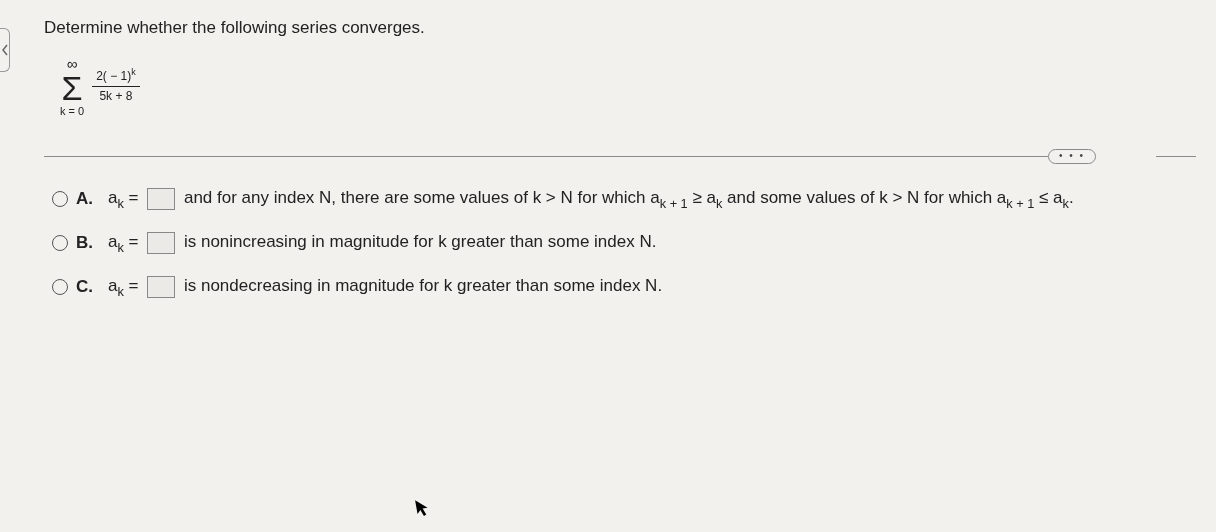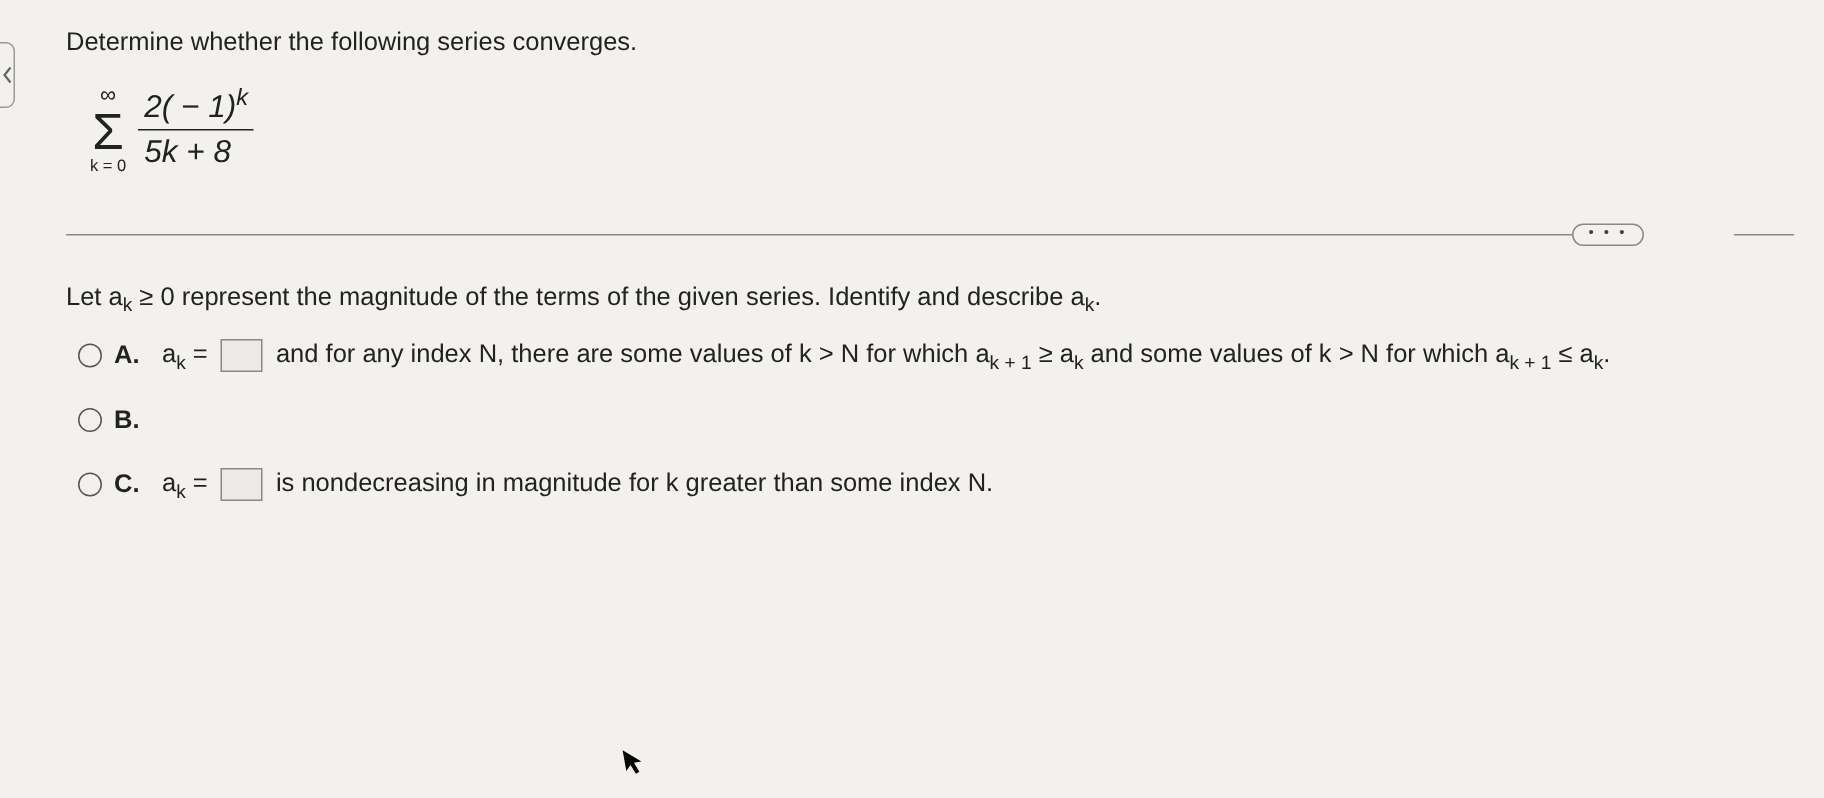--- a/index.html
+++ b/index.html
@@ -32,23 +32,23 @@
     align-items: center;
     margin-right: 8px;
     line-height: 1;
   }
   .sigma-top { font-size: 15px; padding: 2px 0;}
   .sigma-sym { font-size: 34px; line-height: 0.9; }
   .sigma-bot { font-size: 11px; padding: 2px 0;}
   .frac {
     display: inline-flex;
     flex-direction: column;
+    align-items: center;
     line-height: 1.2;
-    font-size: 21px;
-    font-style: italic;
+    font-size: 12px;
   }
   .frac .num { padding: 0 4px 2px 4px; border-bottom: 1.2px solid #222; }
   .frac .den { padding: 2px 4px 0 4px; }
   sup { font-size: 0.75em; vertical-align: super; line-height: 0;}
   sub { font-size: 0.75em; vertical-align: sub; line-height: 0;}
   .hr-wrap {
     display: flex;
     align-items: center;
     margin: 20px 0 24px 0;
   }
@@ -140,38 +140,38 @@
       <span class="den">5k + 8</span>
     </span>
   </div>
 
   <div class="hr-wrap">
     <div class="hr-line"></div>
     <div class="pill">• • •</div>
     <div class="hr-line" style="flex:0 0 40px"></div>
   </div>
 
-  <div class="q1">
-    <span>Let a</span><sub>k</sub><span> ≥ 0 represent the magnitude of the terms of the given series. Identify and describe a</span><sub>k</sub><span>.</span>
-  </div>
 
 
   <div class="choices">
 
     <div class="choice">
       <span class="radio"></span>
       <span class="letter">A.</span>
       <span class="ak">
         <span>a</span><sub>k</sub><span> = </span><span class="box"></span><span> and for any index N, there are some values of k &gt; N for which a</span><sub>k + 1</sub><span> ≥ a</span><sub>k</sub><span> and some values of k &gt; N for which a</span><sub>k + 1</sub><span> ≤ a</span><sub>k</sub><span>.</span>
       </span>
     </div>
 
     <div class="choice">
       <span class="radio"></span>
       <span class="letter">B.</span>
+      <span class="ak">
+        <span>a</span><sub>k</sub><span> = </span><span class="box"></span><span> is nonincreasing in magnitude for k greater than some index N.</span>
+      </span>
     </div>
 
     <div class="choice">
       <span class="radio"></span>
       <span class="letter">C.</span>
       <span class="ak">
         <span>a</span><sub>k</sub><span> = </span><span class="box"></span><span> is nondecreasing in magnitude for k greater than some index N.</span>
       </span>
     </div>
 

